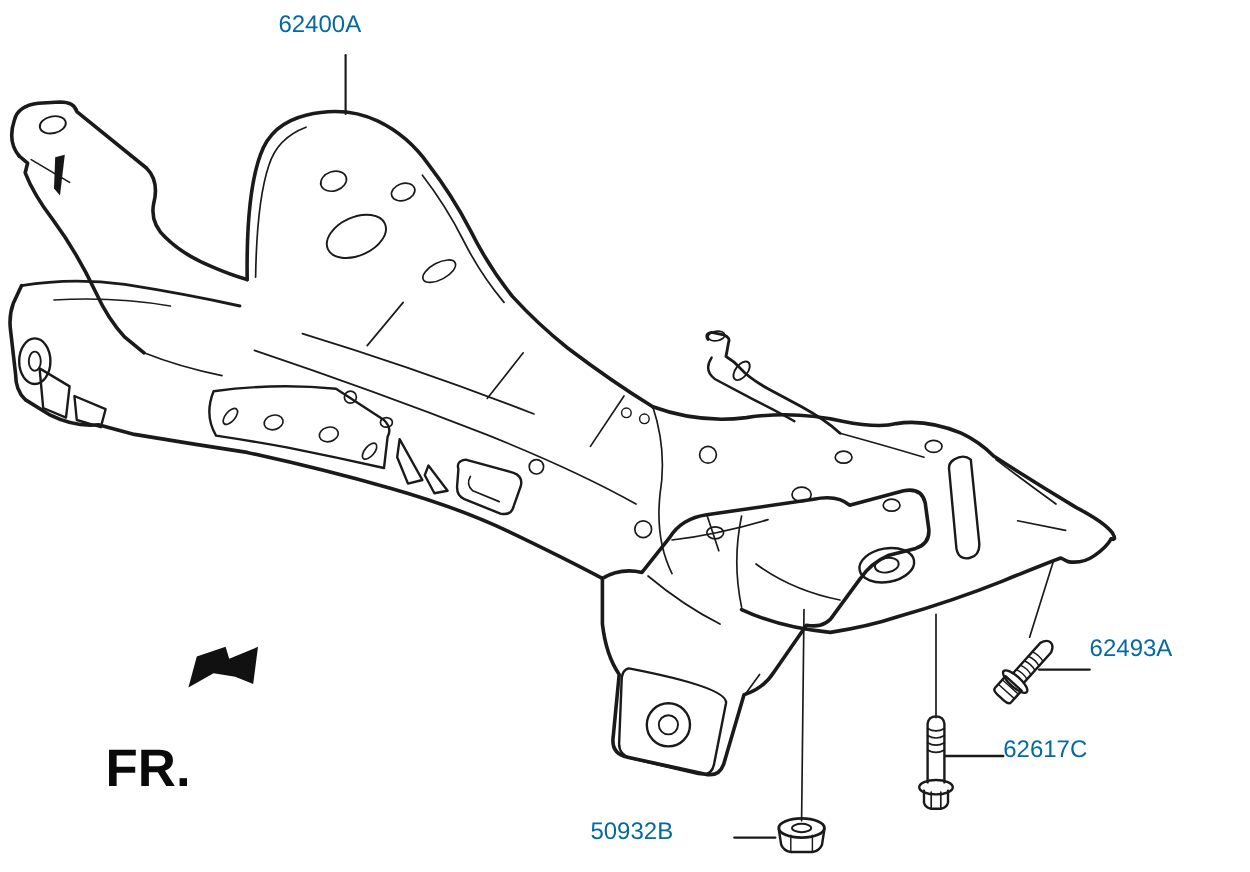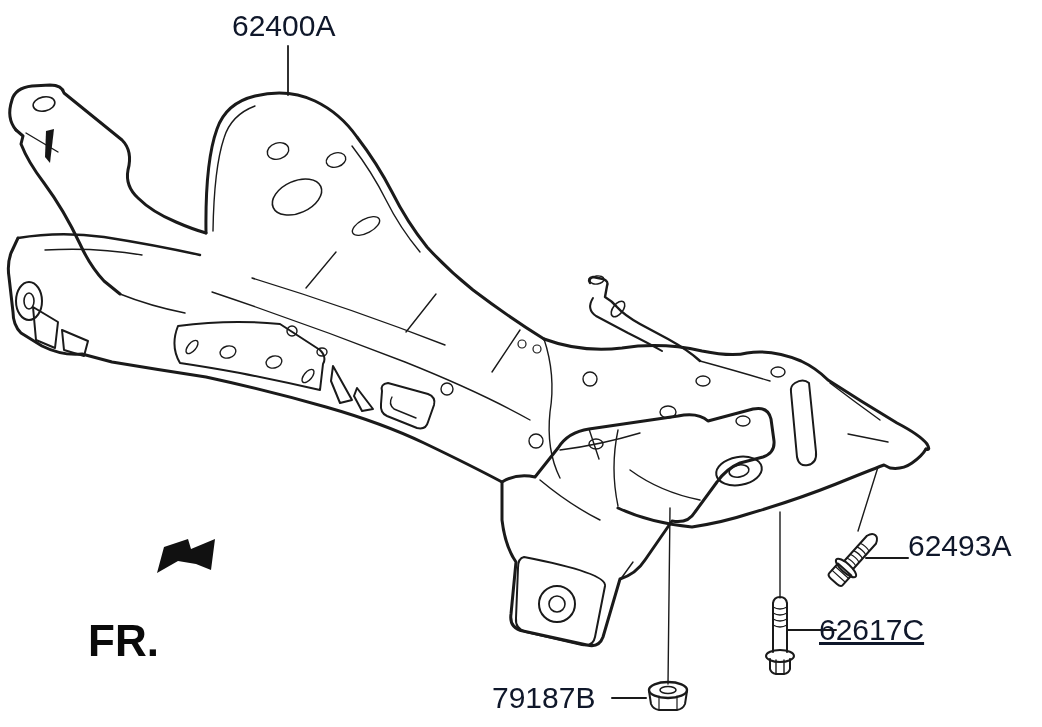--- a/index.html
+++ b/index.html
@@ -2,21 +2,21 @@
 <html><head>
 <meta charset="utf-8">
 <style>
   html,body{margin:0;padding:0;background:#fff;}
   #stage{
     position:relative;width:1042px;height:727px;background:#fff;overflow:hidden;
     font-family:"Liberation Sans", sans-serif;
   }
   svg{position:absolute;left:0;top:0;}
   .callout{
-    position:absolute;font-size:30px;color:#0f172a;line-height:1;
+    position:absolute;font-size:20px;color:#0369a1;line-height:1;
     letter-spacing:0px;white-space:nowrap;cursor:default;
   }
   .fr-label{
     position:absolute;font-size:44px;font-weight:700;color:#0a0a0a;line-height:1;
   }
   path,ellipse,circle,line,polyline{vector-effect:none;}
 </style>
 </head>
 <body>
 
@@ -138,18 +138,18 @@
       <path stroke-width="1.2" d="M659,696 L659,709 M677,696 L677,709"></path>
       <ellipse stroke-width="2.4" cx="668" cy="690" rx="19" ry="8"></ellipse>
       <ellipse stroke-width="1.6" cx="668" cy="690" rx="8" ry="3.5"></ellipse>
     </g>
 
     <path fill="#111111" stroke="none" d="M157,573 L164,547 L188,539 L191,549 L215,539 L211,570 L196,564 L178,561 Z"></path>
   </svg>
 
   <div class="callout" style="left:232px;top:11px;">62400A</div>
   <div class="callout" style="left:908px;top:531px;">62493A</div>
-  <div class="callout" style="left:819px;top:615px;text-decoration:underline;">62617C</div>
-  <div class="callout" style="left:492px;top:683px;">79187B</div>
+  <div class="callout" style="left:836px;top:615px;">62617C</div>
+  <div class="callout" style="left:492px;top:683px;">50932B</div>
 
   <div class="fr-label" style="left:88px;top:571px;margin-top:48px;">FR.</div>
 
 </div>
 
 </body></html>

